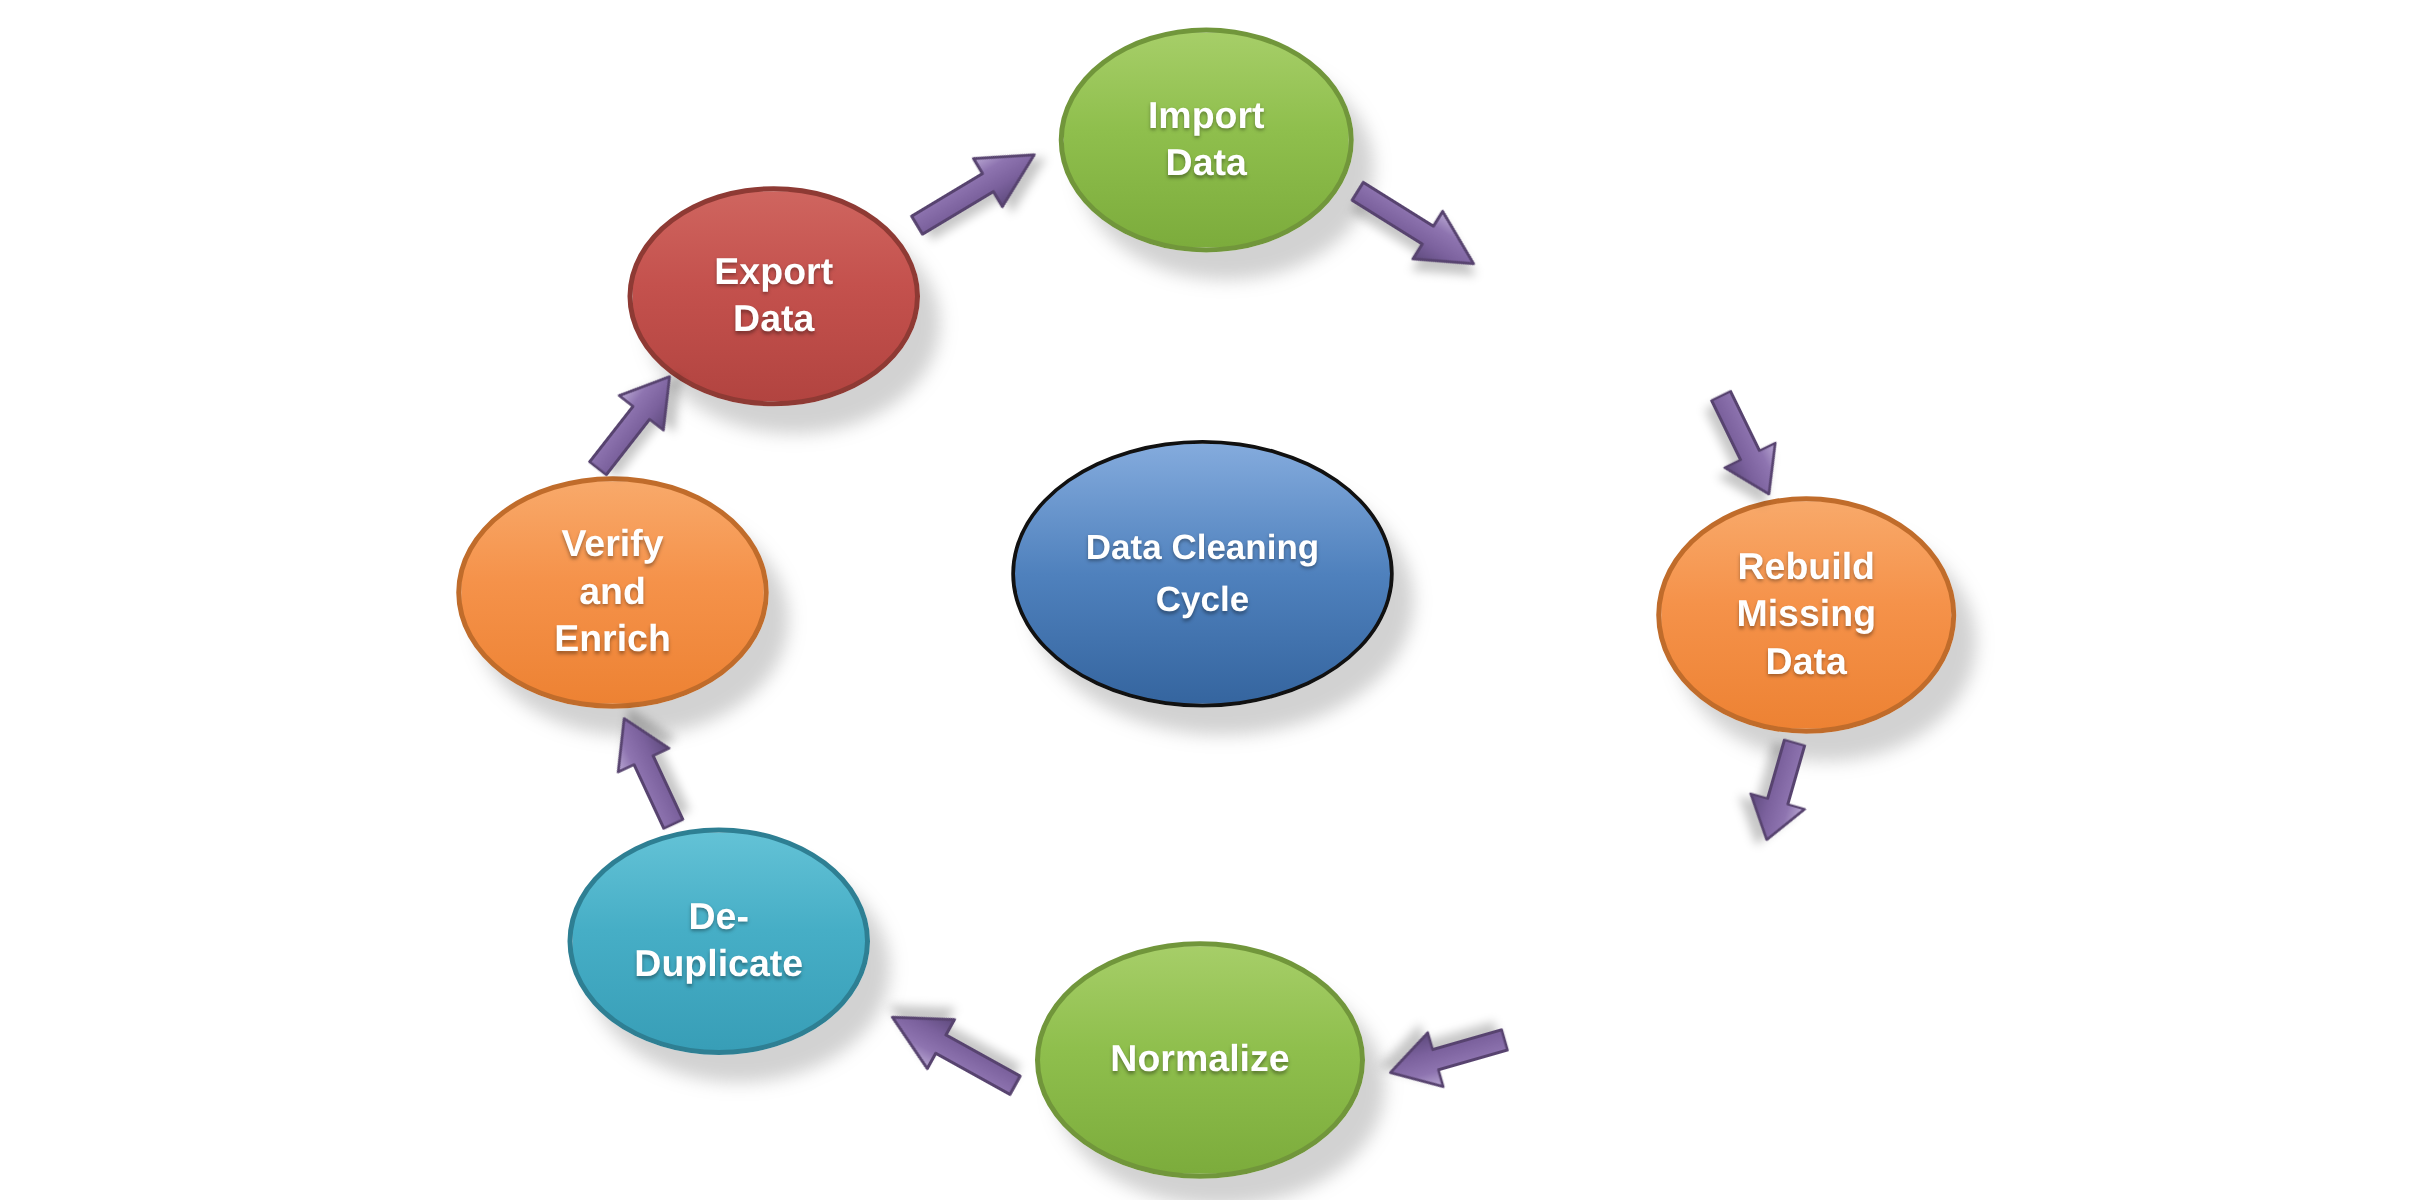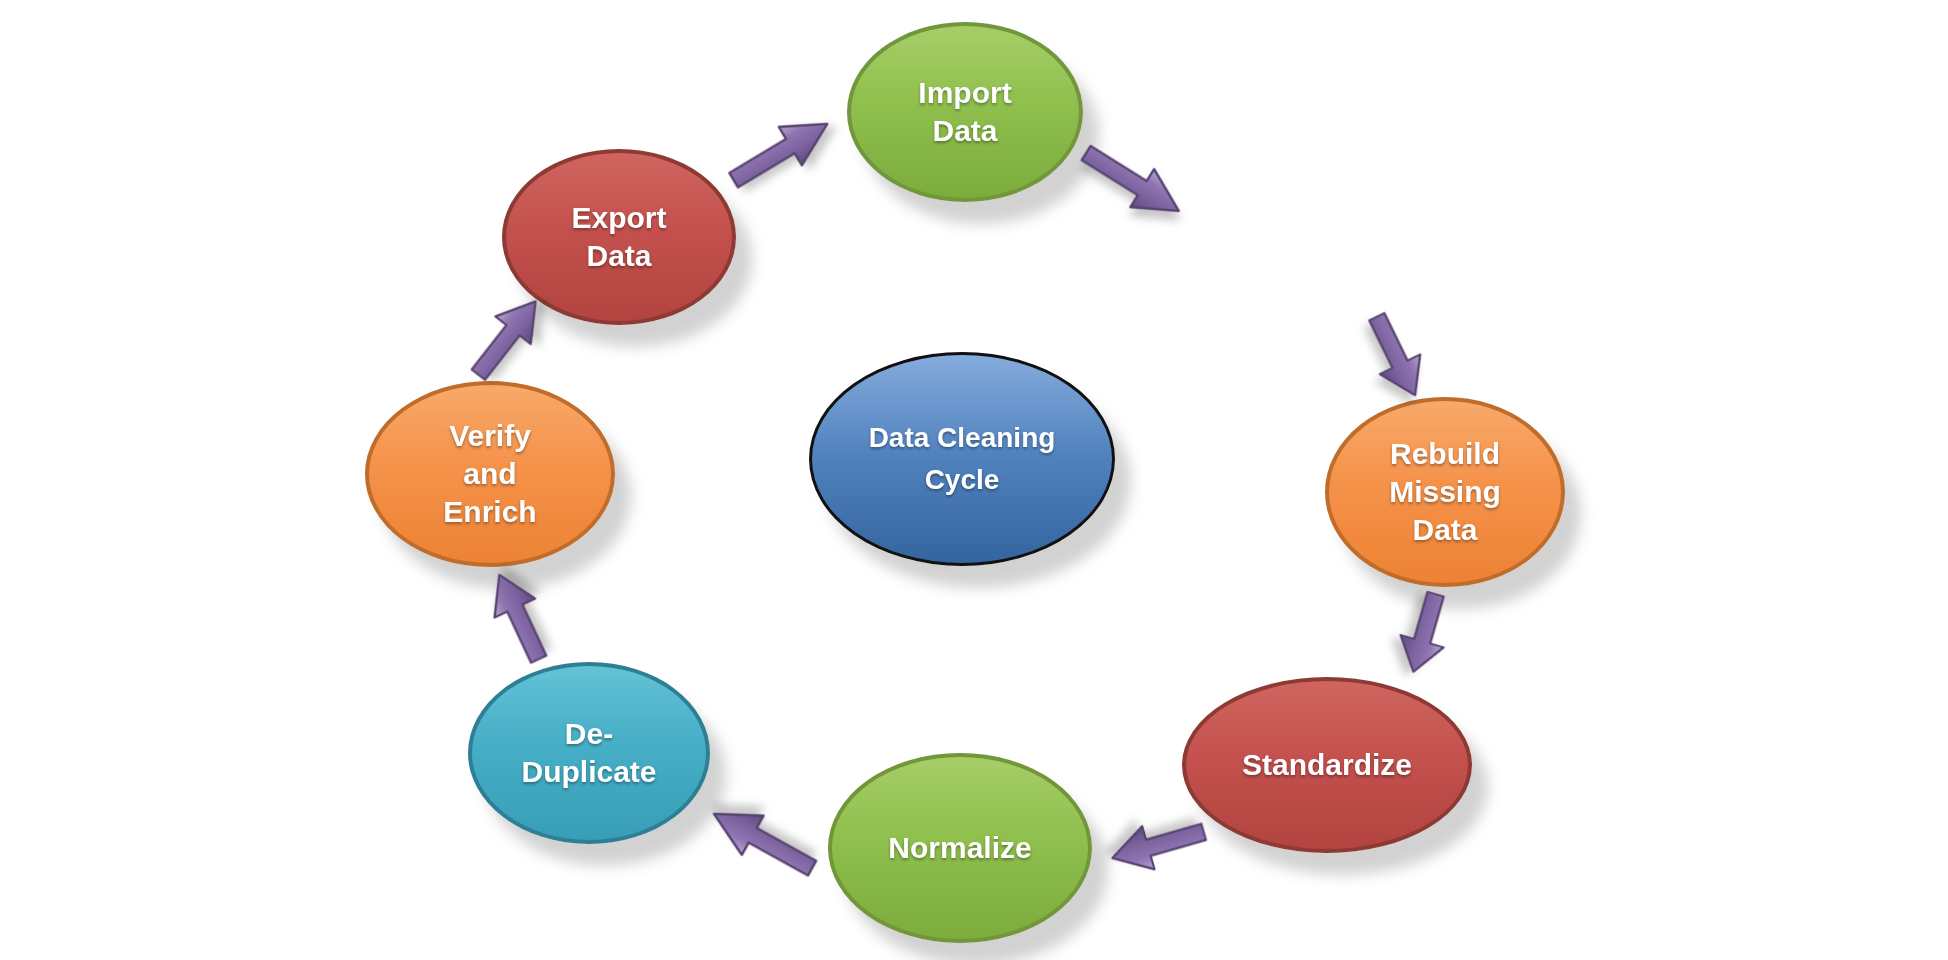--- a/index.html
+++ b/index.html
@@ -33,21 +33,21 @@
   .c-orange{ background:linear-gradient(180deg,#F8A96A 0%,#F5924A 45%,#ED8233 100%); border-color:#C06C2B; }
   .c-red   { background:linear-gradient(180deg,#CF655F 0%,#C4514D 45%,#B24440 100%); border-color:#8E3A34; }
   .c-blue  { background:linear-gradient(180deg,#84ABDD 0%,#4F81BD 50%,#35659F 100%); border-color:#111111; }
 
   
   .n-import      {left:847px; top:22px;  width:236px; height:180px;}
   .n-merge       {left:1170px;top:153px; width:240px; height:180px;}
   .n-rebuild     {left:1325px;top:397px; width:240px; height:190px;}
   .n-standardize {left:1182px;top:677px; width:290px; height:176px;}
   .n-normalize   {left:828px; top:753px; width:264px; height:190px;}
-  .n-deduplicate {left:468px; top:662px; width:242px; height:182px;}
+  .n-deduplicate {left:454px; top:662px; width:242px; height:182px;}
   .n-verify      {left:365px; top:381px; width:250px; height:186px;}
   .n-export      {left:502px; top:149px; width:234px; height:176px;align-items:center;}
   .n-center      {left:809px; top:352px; width:306px; height:214px; border-width:3px;}
   .n-center .node-label{font-size:28px;line-height:42px;}
 
   .arrow{
     position:absolute;
     filter:drop-shadow(5px 7px 4px rgba(0,0,0,0.22));
   }
 </style>
@@ -65,25 +65,20 @@
 
 
   <div class="node c-orange n-rebuild">
     <div class="node-label">
       <span class="ln">Rebuild</span>
       <span class="ln">Missing</span>
       <span class="ln">Data</span>
     </div>
   </div>
 
-  <div class="node c-red n-standardize">
-    <div class="node-label">
-      <span class="ln">Standardize</span>
-    </div>
-  </div>
 
   <div class="node c-green n-normalize">
     <div class="node-label">
       <span class="ln">Normalize</span>
     </div>
   </div>
 
   <div class="node c-teal n-deduplicate">
     <div class="node-label">
       <span class="ln">De-</span>

